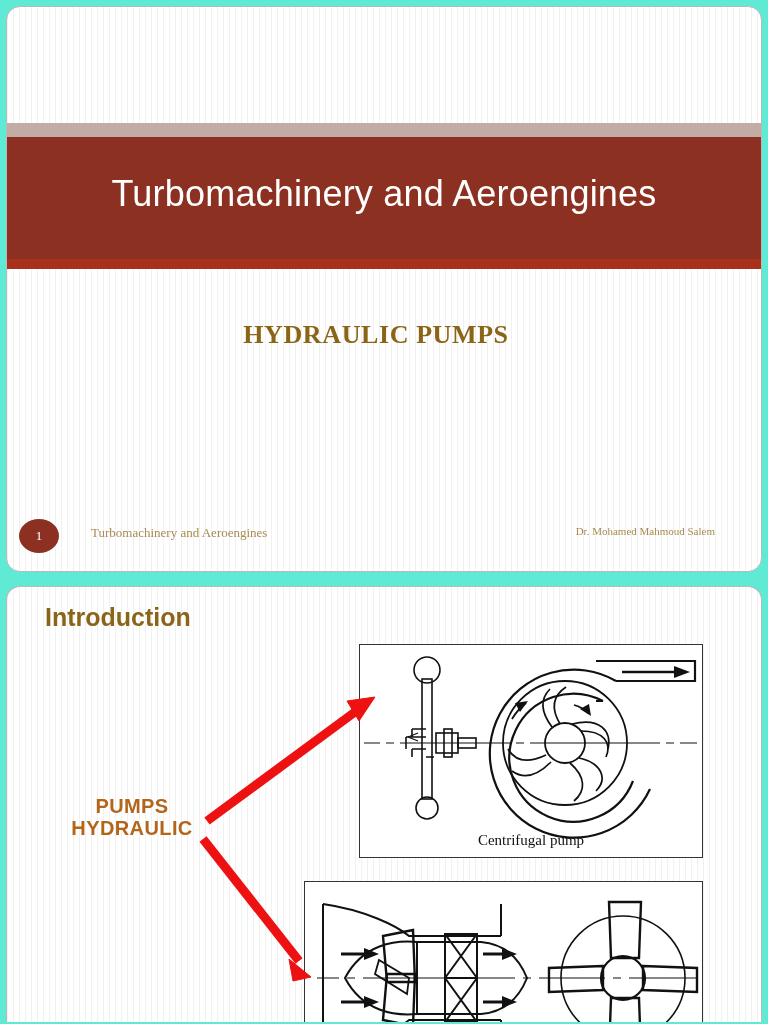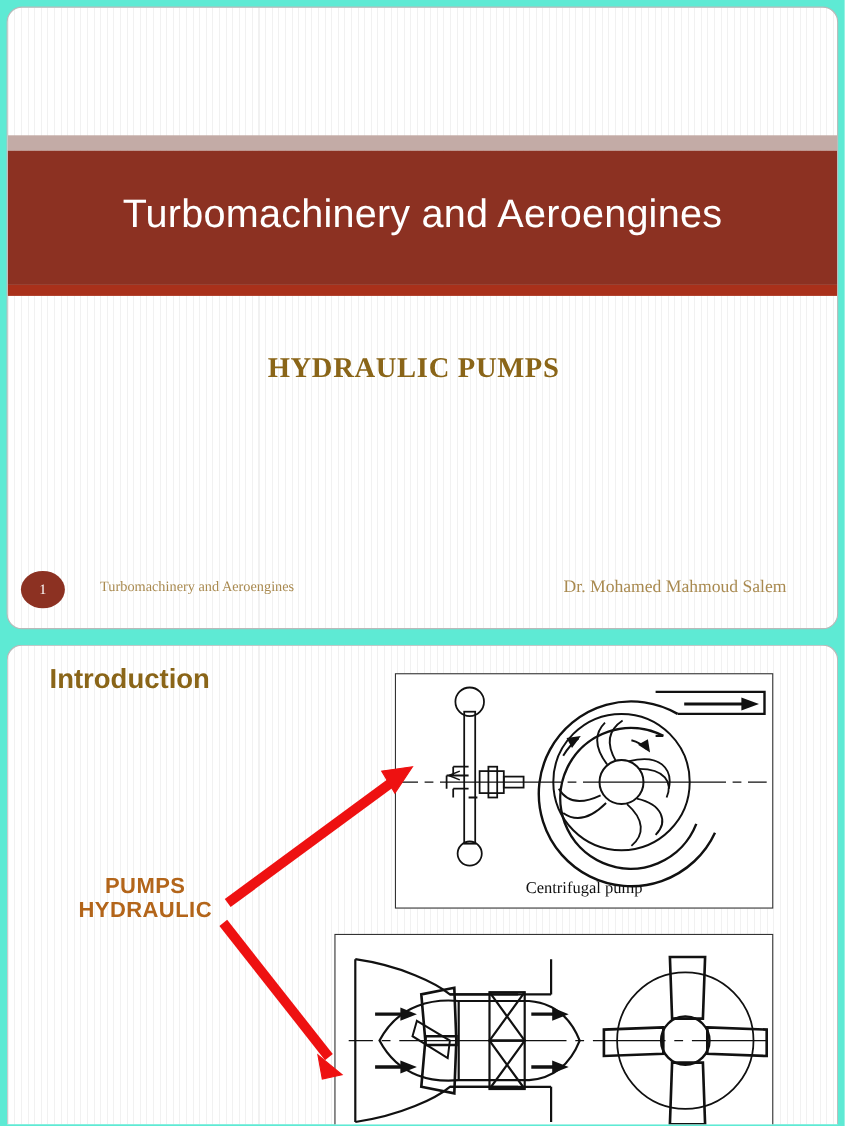--- a/index.html
+++ b/index.html
@@ -51,38 +51,38 @@
     color:#ffffff;font-size:13px;
     font-family:"Liberation Serif",serif;
   }
   .footer-left{
     position:absolute;left:84px;top:6px;
     color:#a98a50;font-size:13px;
     font-family:"Liberation Serif",serif;
   }
   .footer-right{
     position:absolute;right:46px;top:6px;
-    color:#a98a50;font-size:16px;
+    color:#a98a50;font-size:11px;
     font-family:"Liberation Serif",serif;
   }
 
   
   .sec-title{
     position:absolute;left:38px;top:16px;
     color:#8a6518;font-size:25px;font-weight:bold;
     font-family:"Liberation Sans",sans-serif;
   }
   .callout{
     position:absolute;left:40px;top:208px;width:170px;
     text-align:center;line-height:1.12;
     color:#b3651a;font-size:20px;font-weight:bold;letter-spacing:0.4px;
     font-family:"Liberation Sans",sans-serif;
   }
 
-  .fig{position:absolute;border:1.5px solid #333;background:#fff;box-sizing:border-box;}
+  .fig{position:absolute;border:1.5px solid #333;background:#fff;box-sizing:border-box;margin-top:32px;}
   #fig-centrifugal{left:352px;top:25px;width:344px;height:214px;}
   #fig-axial{left:297px;top:262px;width:399px;height:180px;}
 
   .fig-caption{
     position:absolute;left:0;right:0;bottom:8px;text-align:center;
     color:#111;font-size:15px;
     font-family:"Liberation Serif",serif;
   }
 
   .arrows{position:absolute;left:0;top:0;width:756px;height:436px;pointer-events:none;}

